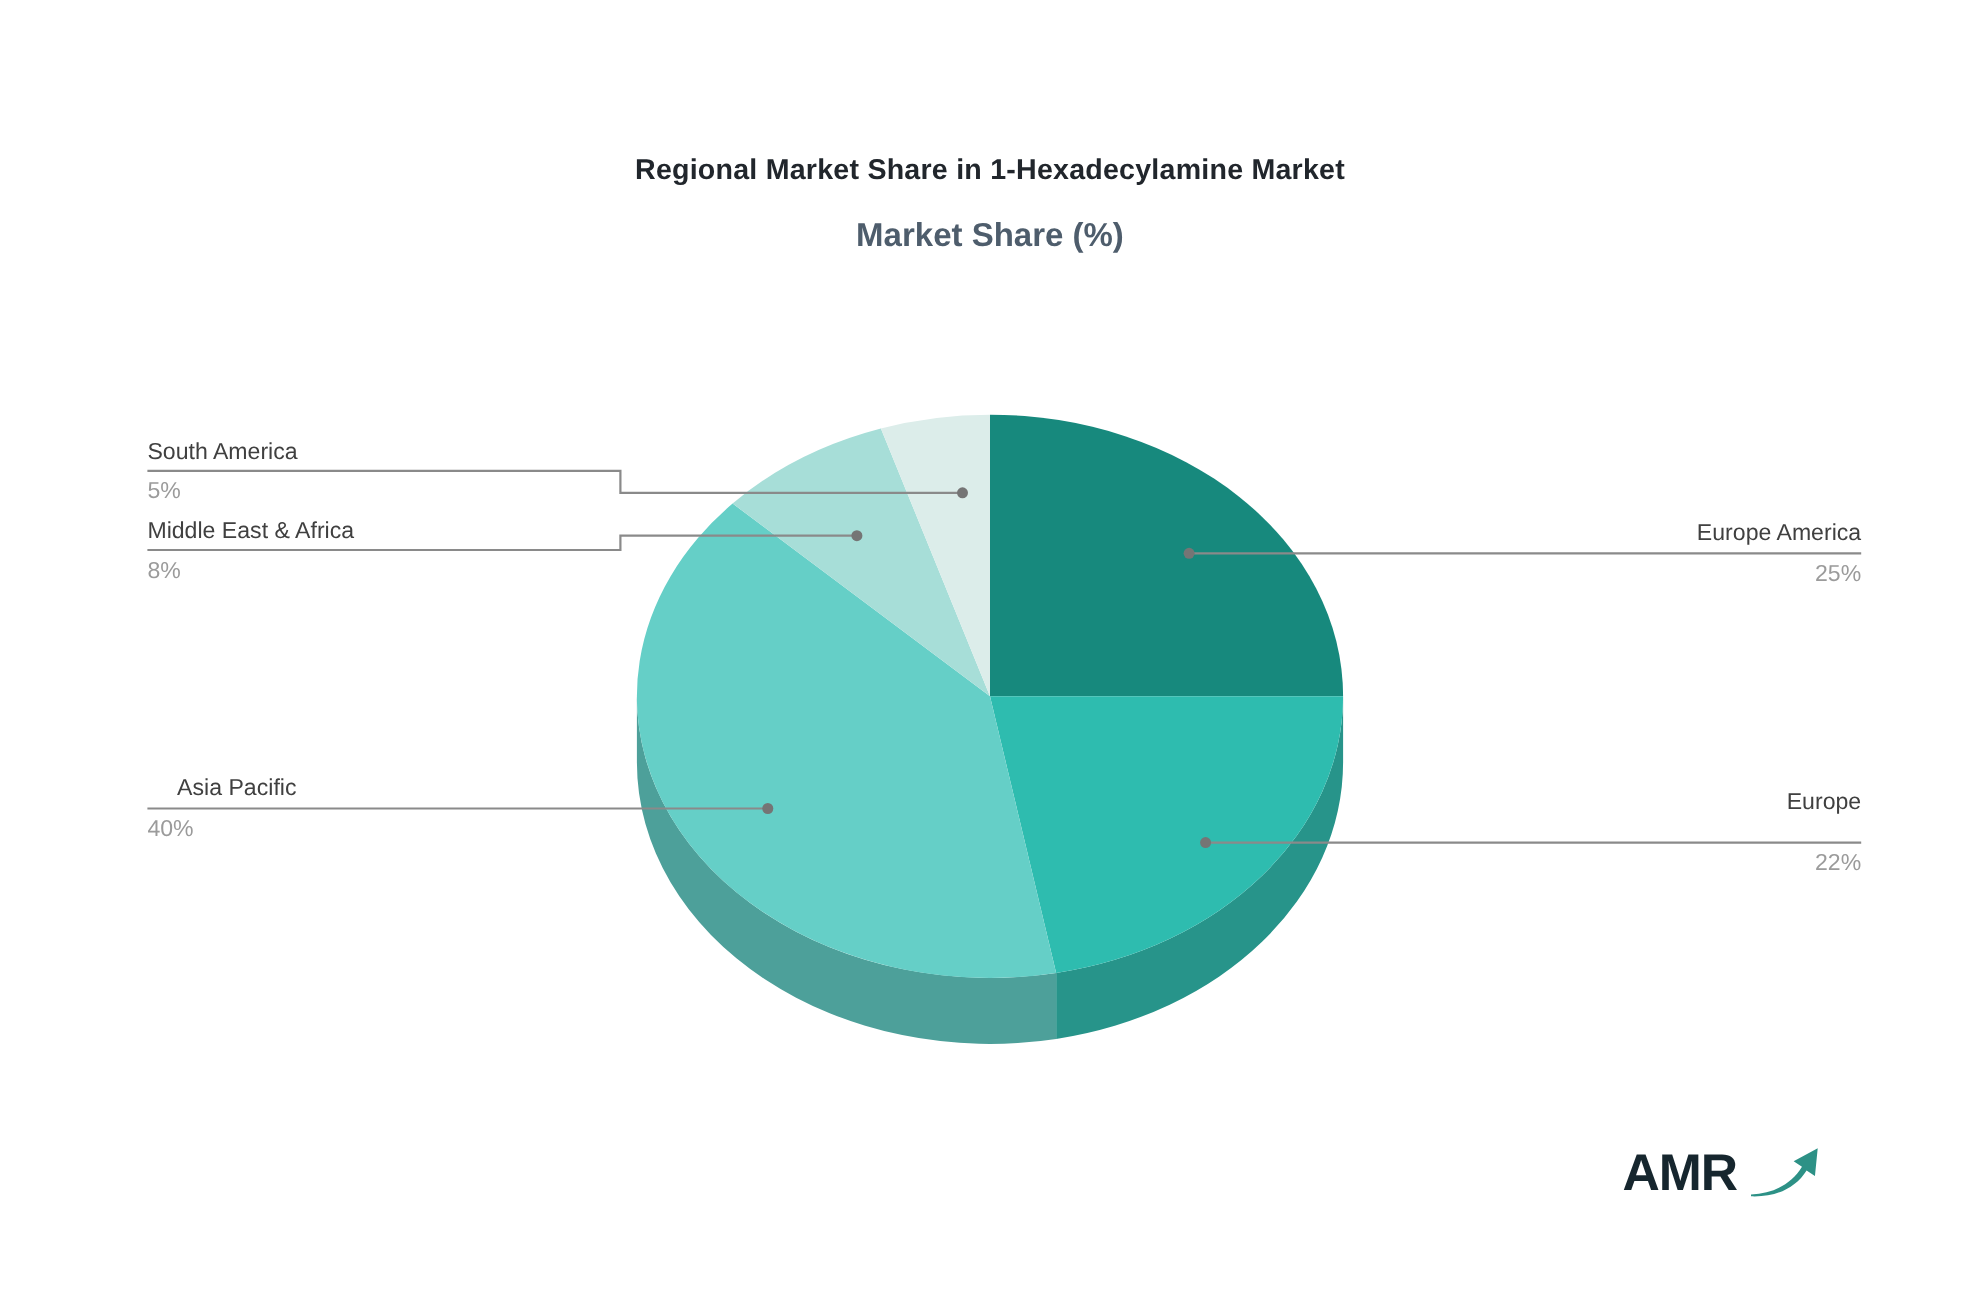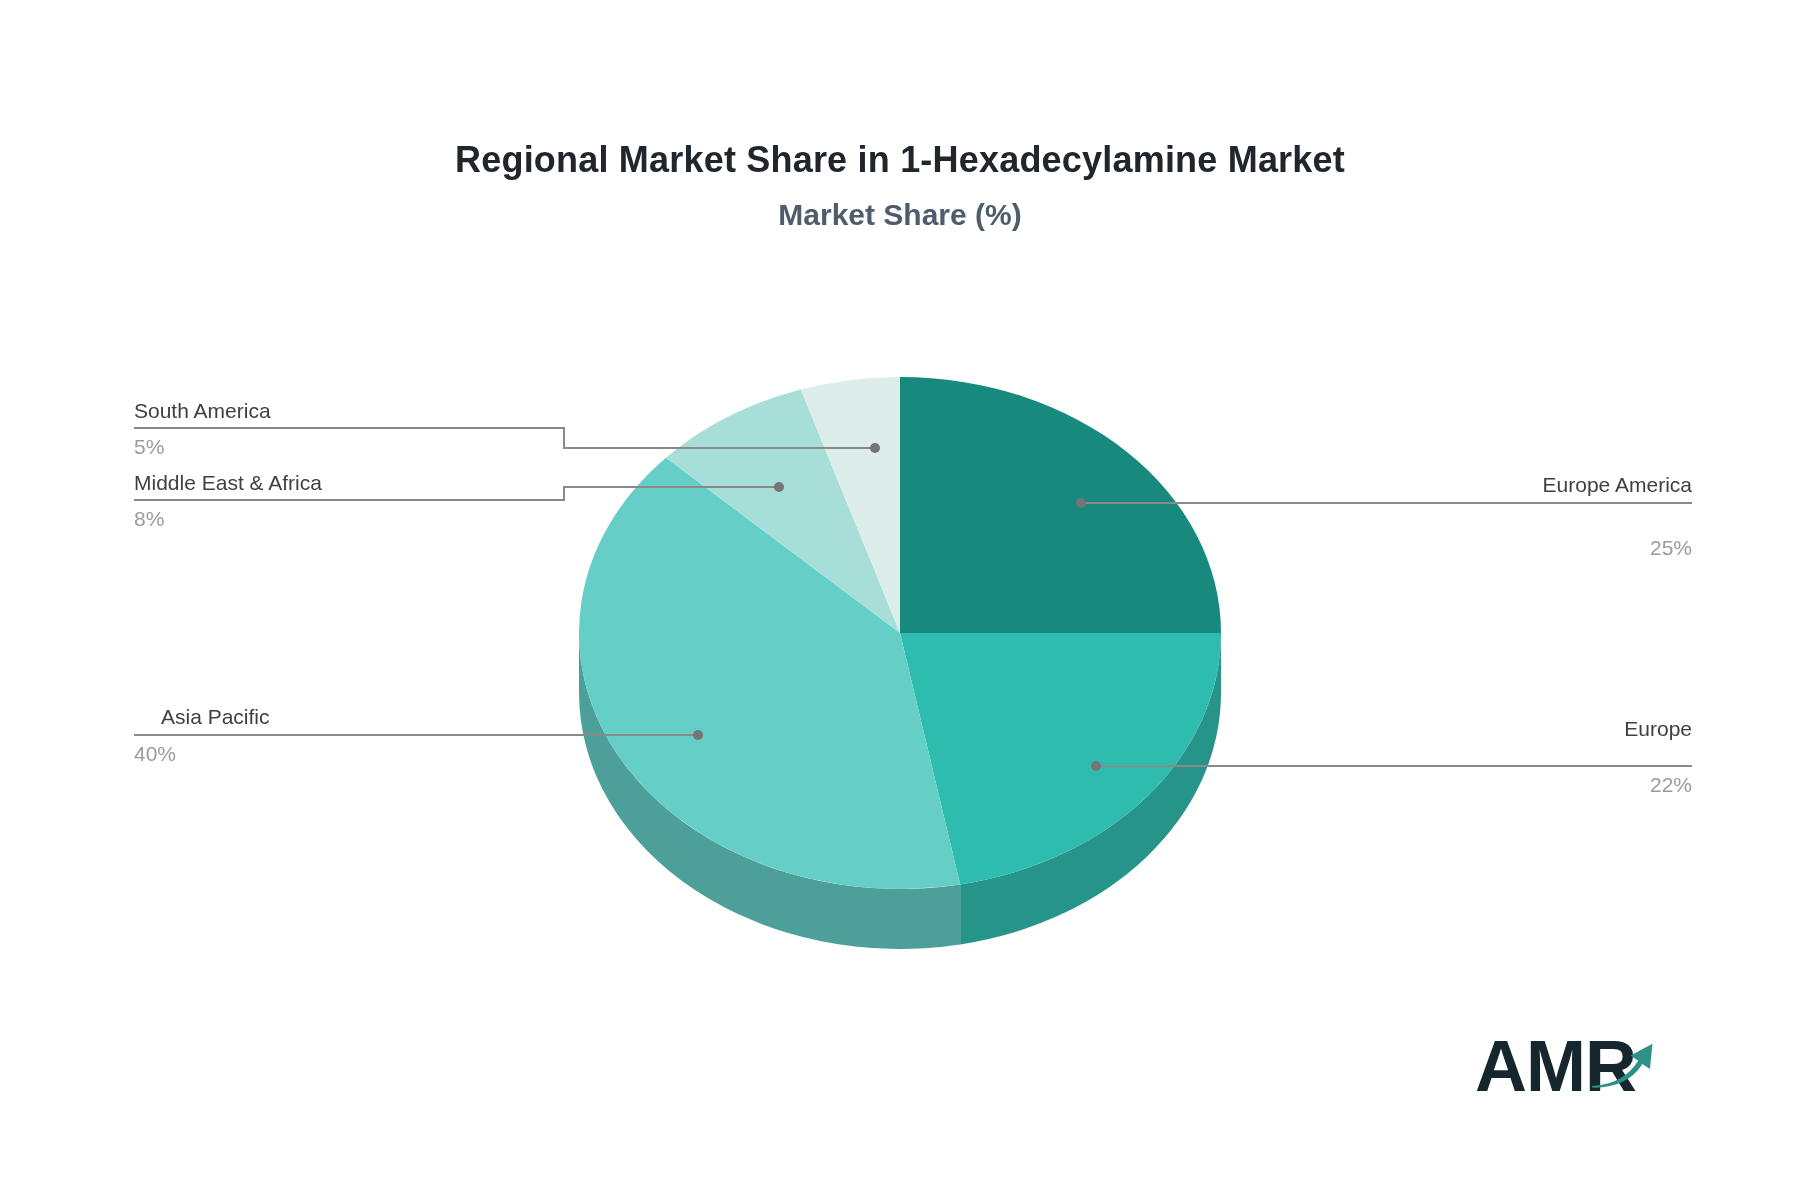--- a/index.html
+++ b/index.html
@@ -1,33 +1,33 @@
 <!DOCTYPE html>
 <html><head>
 <meta charset="utf-8">
 <style>
   html,body{margin:0;padding:0;background:#ffffff;}
   .stage{position:relative;width:1800px;height:1196px;background:#ffffff;overflow:hidden;
          font-family:"Liberation Sans",sans-serif;}
   #pie-svg{position:absolute;left:0;top:0;}
   .chart-title{position:absolute;left:0;top:139px;width:1800px;text-align:center;
-      font-size:36px;font-weight:700;color:#21262C;letter-spacing:0.2px;}
+      font-size:26px;font-weight:700;color:#21262C;letter-spacing:0.2px;}
   .chart-subtitle{position:absolute;left:0;top:198px;width:1800px;text-align:center;
       font-size:30px;font-weight:700;color:#4E5D6C;}
   .slice-label{position:absolute;font-size:21px;color:#404040;white-space:nowrap;line-height:25px;}
   .slice-value{position:absolute;font-size:21px;color:#9B9B9B;white-space:nowrap;line-height:25px;}
   .left-col{left:134px;text-align:left;}
   .right-col{right:108px;text-align:right;}
   .lbl-sa{top:398px;} .val-sa{top:434px;}
   .lbl-mea{top:470px;} .val-mea{top:506px;}
   .lbl-ap{top:704px;margin-left:27px;} .val-ap{top:741px;}
-  .lbl-na{top:472px;} .val-na{top:535px;}
+  .lbl-na{top:472px;} .val-na{top:509px;}
   .lbl-eu{top:716px;} .val-eu{top:772px;}
   .logo{position:absolute;left:1475px;top:1030px;width:200px;height:80px;}
-  .logo-text{font-size:72px;font-weight:700;color:#16262E;letter-spacing:-1px;line-height:72px;}
+  .logo-text{font-size:47px;font-weight:700;color:#16262E;letter-spacing:-1px;line-height:72px;}
   .logo-arrow{position:absolute;left:116px;top:2px;}
 </style>
 </head>
 <body>
 
 <div class="stage">
 
   <div class="chart-title">Regional Market Share in 1-Hexadecylamine Market</div>
   <div class="chart-subtitle">Market Share (%)</div>
 

